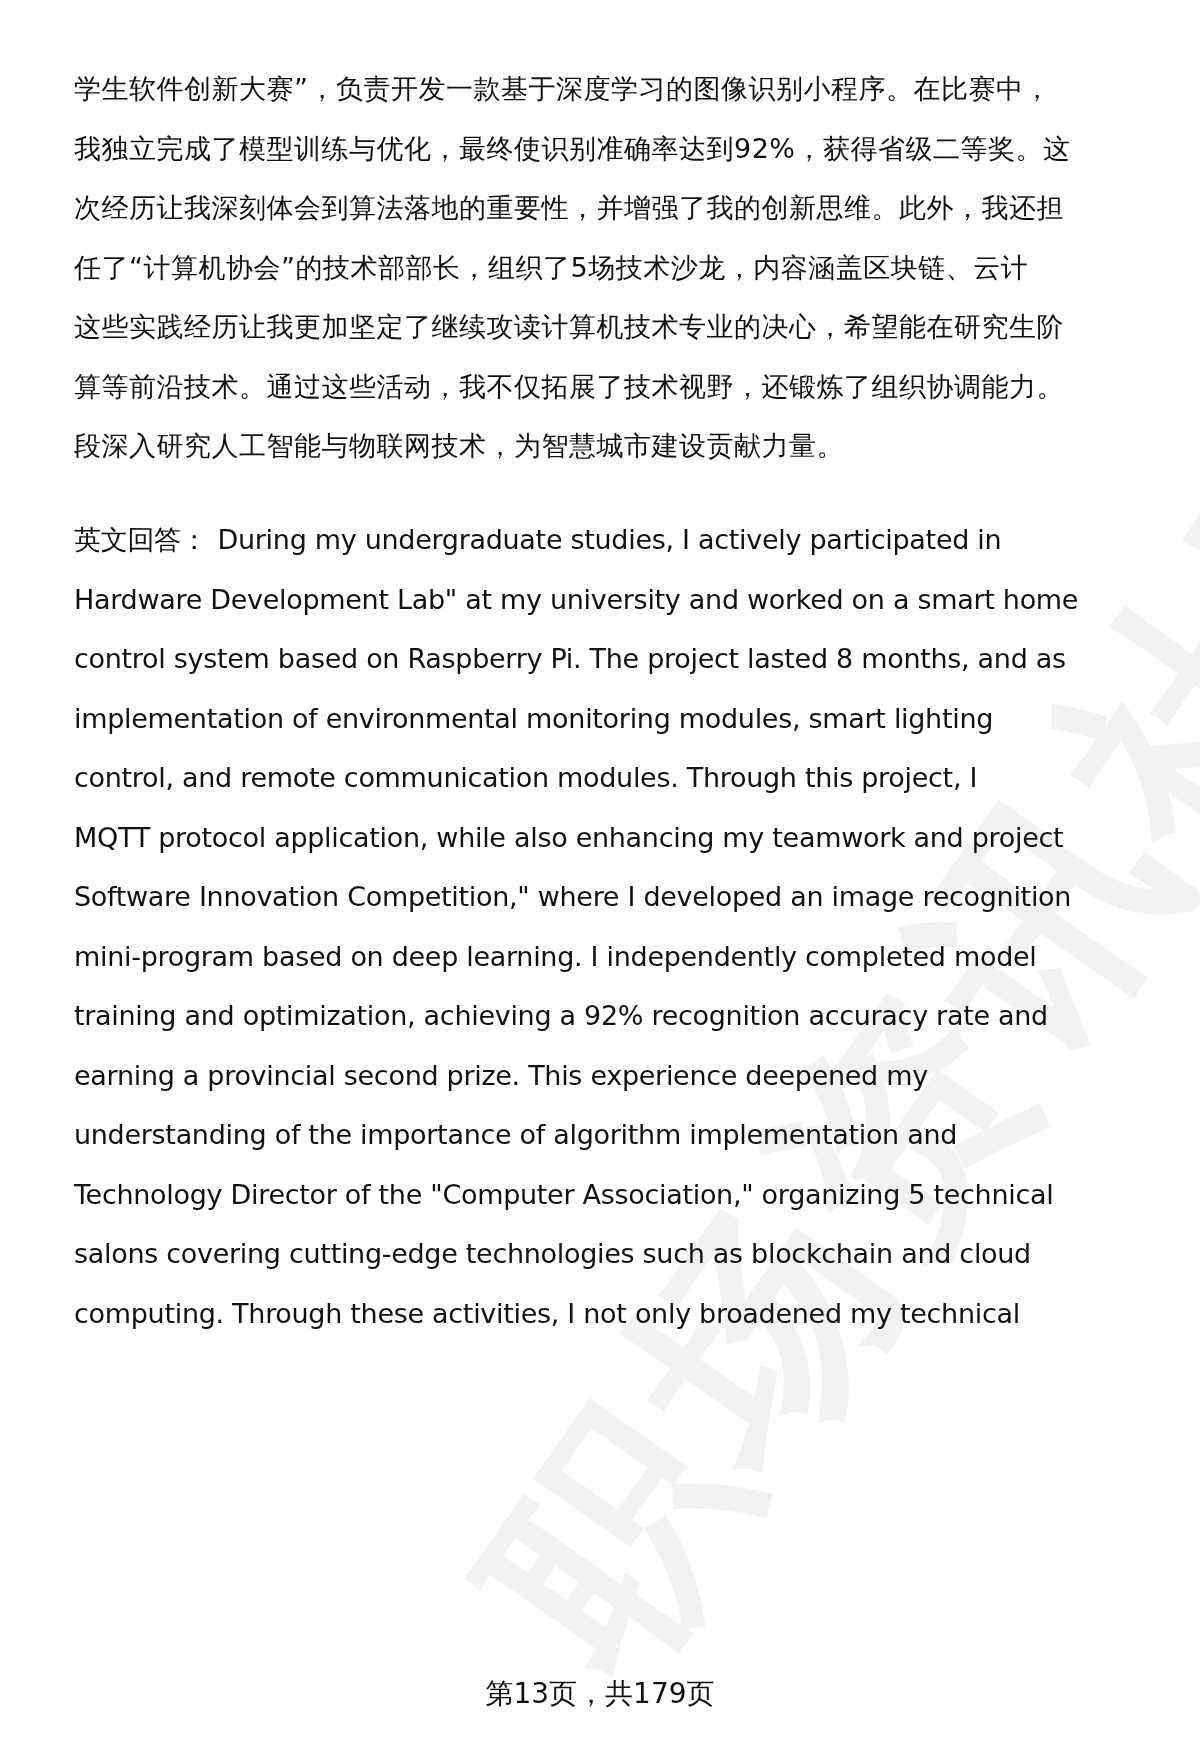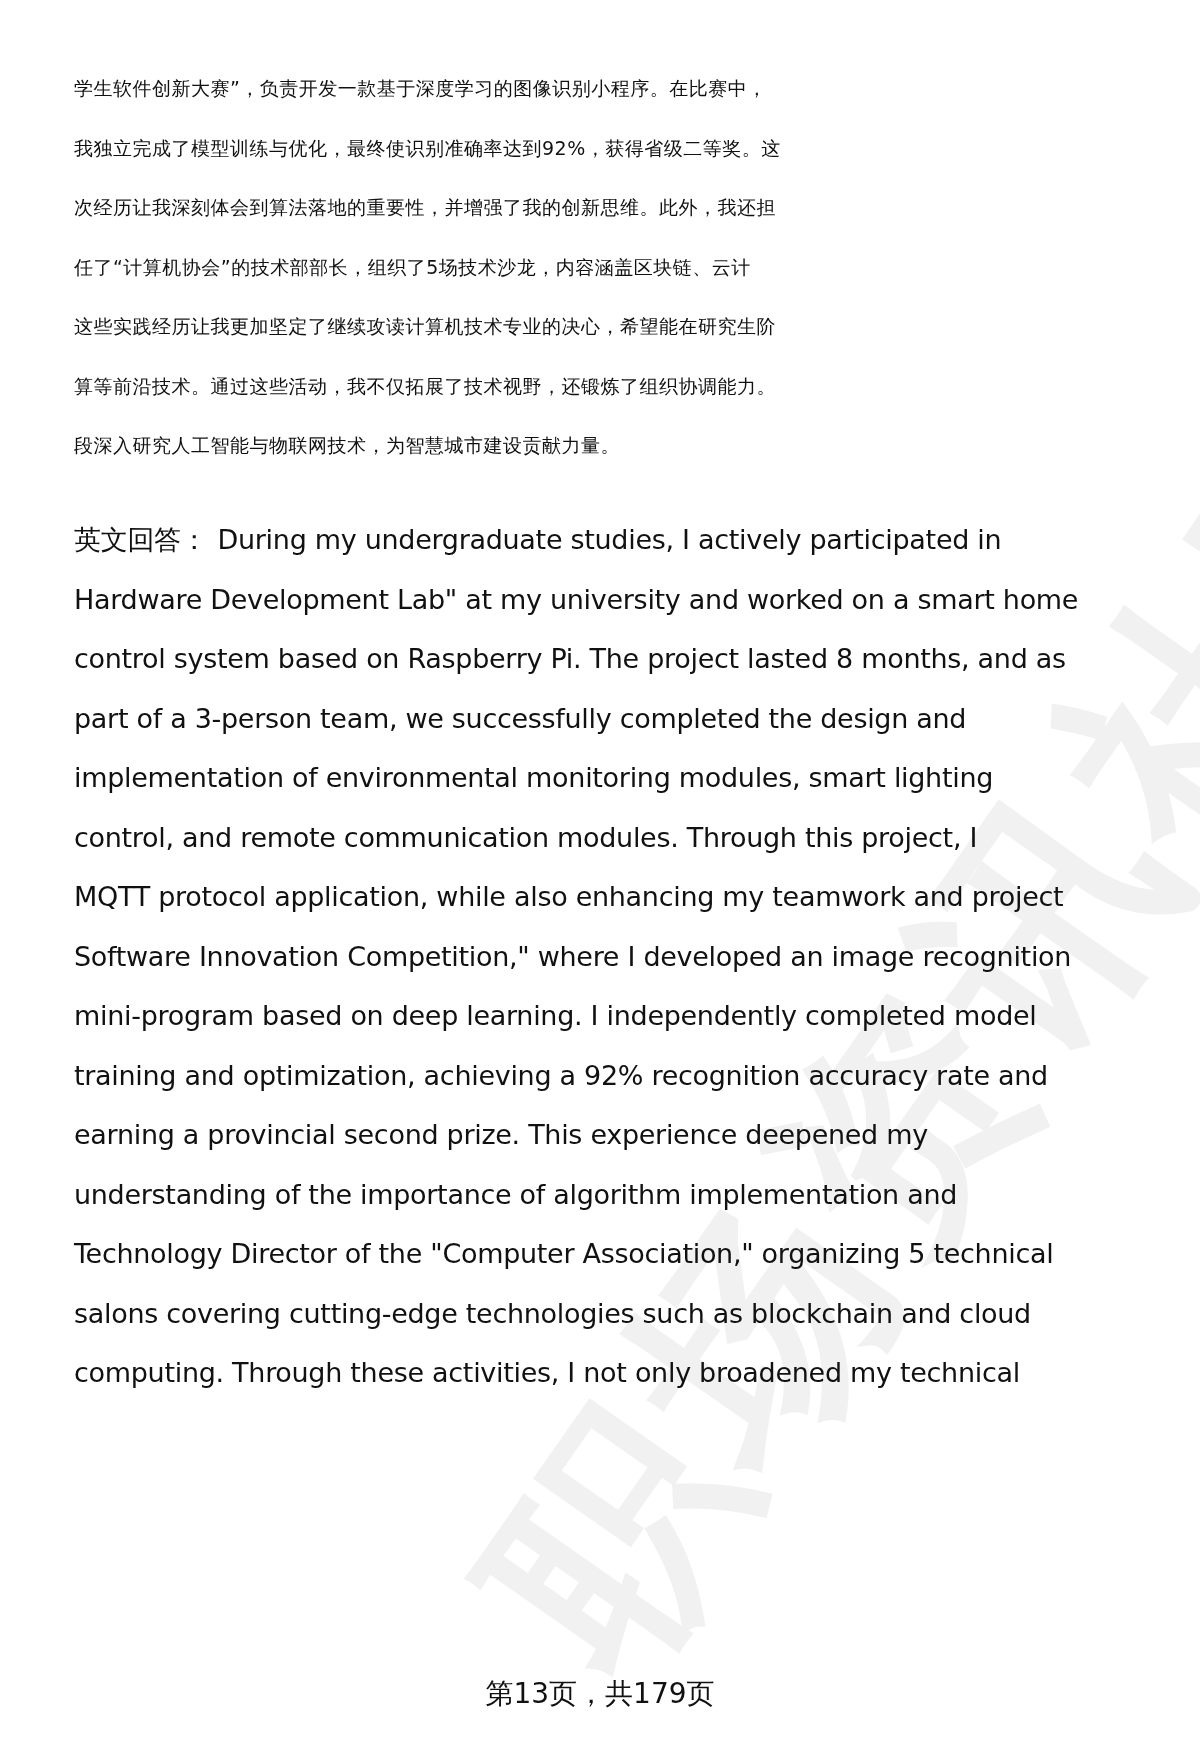--- a/index.html
+++ b/index.html
@@ -4,21 +4,21 @@
 <style>
   html, body { margin: 0; padding: 0; background: #ffffff; }
   body { width: 1200px; height: 1755px; position: relative; overflow: hidden;
          font-family: "DejaVu Sans", "Liberation Sans", sans-serif; color: #111111; }
   .watermark { position: absolute; left: 230px; top: 560px; width: 900px; height: 700px;
                pointer-events: none; z-index: 0; }
   .watermark span { position: absolute; left: 0; top: 300px; font-size: 240px; font-weight: bold;
                     color: #f1f1f1; transform: rotate(-55deg); transform-origin: center; white-space: nowrap;
                     letter-spacing: 10px; }
   .para { position: absolute; left: 74px; width: 1080px; z-index: 1; }
-  .line { height: 59.5px; line-height: 59.5px; font-size: 19px; white-space: nowrap; }
+  .line { height: 59.5px; line-height: 59.5px; font-size: 27px; white-space: nowrap; }
   .zh .line { letter-spacing: 0.5px; }
   .en .line { font-size: 27px; letter-spacing: -0.3px; }
   #para-zh { top: 59px; }
   #para-en { top: 510px; }
   .footer { position: absolute; left: 0; width: 1200px; top: 1668px; text-align: center;
             font-size: 28px; line-height: 52px; z-index: 1; }
 </style>
 </head>
 <body>
 
@@ -33,21 +33,20 @@
   <div class="line">任了“计算机协会”的技术部部长，组织了5场技术沙龙，内容涵盖区块链、云计</div>
   <div class="line">这些实践经历让我更加坚定了继续攻读计算机技术专业的决心，希望能在研究生阶</div>
   <div class="line">算等前沿技术。通过这些活动，我不仅拓展了技术视野，还锻炼了组织协调能力。</div>
   <div class="line">段深入研究人工智能与物联网技术，为智慧城市建设贡献力量。</div>
 </div>
 
 <div class="para en" id="para-en">
   <div class="line"><span>英文回答：</span><span style="display:inline-block;width:10px"></span><span>During my undergraduate studies, I actively participated in</span></div>
   <div class="line">Hardware Development Lab" at my university and worked on a smart home</div>
   <div class="line">control system based on Raspberry Pi. The project lasted 8 months, and as</div>
-  <div class="line">part of a 3-person team, we successfully completed the design and</div>
   <div class="line">implementation of environmental monitoring modules, smart lighting</div>
   <div class="line">control, and remote communication modules. Through this project, I</div>
   <div class="line">MQTT protocol application, while also enhancing my teamwork and project</div>
   <div class="line">Software Innovation Competition," where I developed an image recognition</div>
   <div class="line">mini-program based on deep learning. I independently completed model</div>
   <div class="line">training and optimization, achieving a 92% recognition accuracy rate and</div>
   <div class="line">earning a provincial second prize. This experience deepened my</div>
   <div class="line">understanding of the importance of algorithm implementation and</div>
   <div class="line">Technology Director of the "Computer Association," organizing 5 technical</div>
   <div class="line">salons covering cutting-edge technologies such as blockchain and cloud</div>

